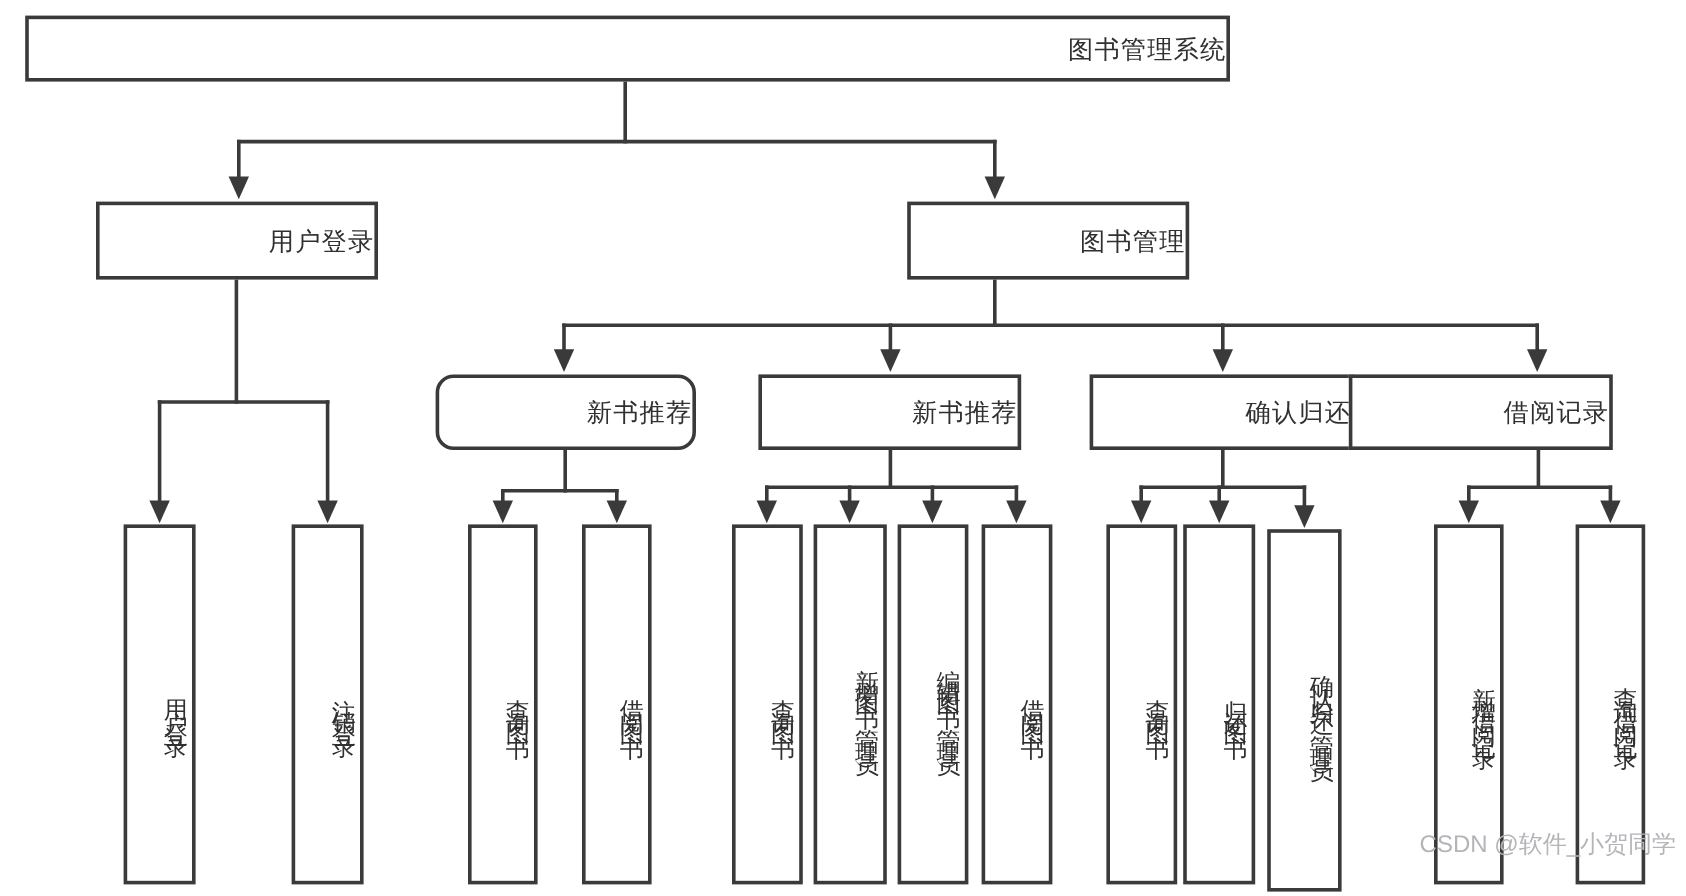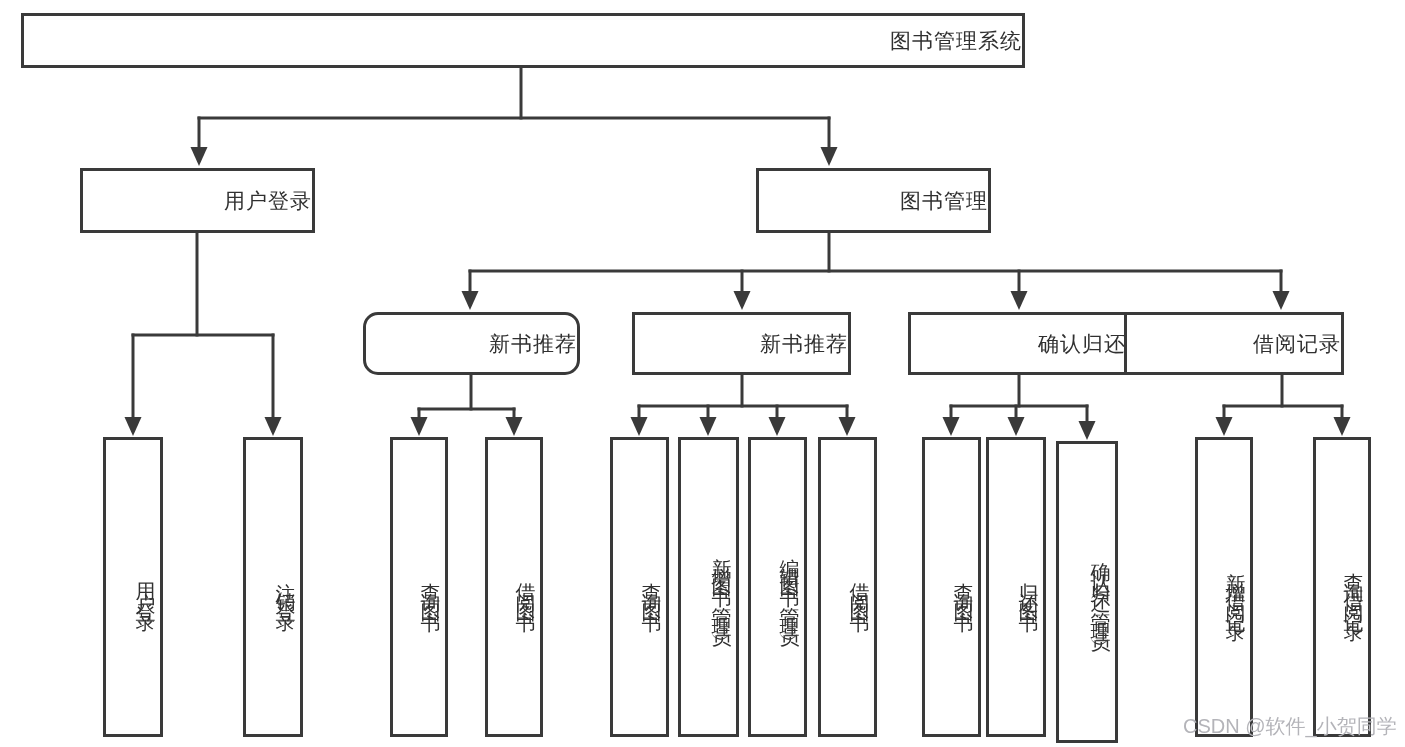--- a/index.html
+++ b/index.html
@@ -45,21 +45,21 @@
   }
   .node.vertical .label {
     writing-mode: vertical-rl;
     text-orientation: mixed;
     font-size: 20px;
     letter-spacing: 10px;
   }
   .watermark {
     position: absolute;
     left: 1183px;
-    top: 713px;
+    top: 690px;
     font-size: 20px;
     color: var(--watermark-color, #b4b4b9);
     white-space: nowrap;
   }
 </style>
 </head>
 <body>
 
 <div class="canvas">
   <svg id="connectors" viewBox="0 0 1405 747" xmlns="http://www.w3.org/2000/svg">

